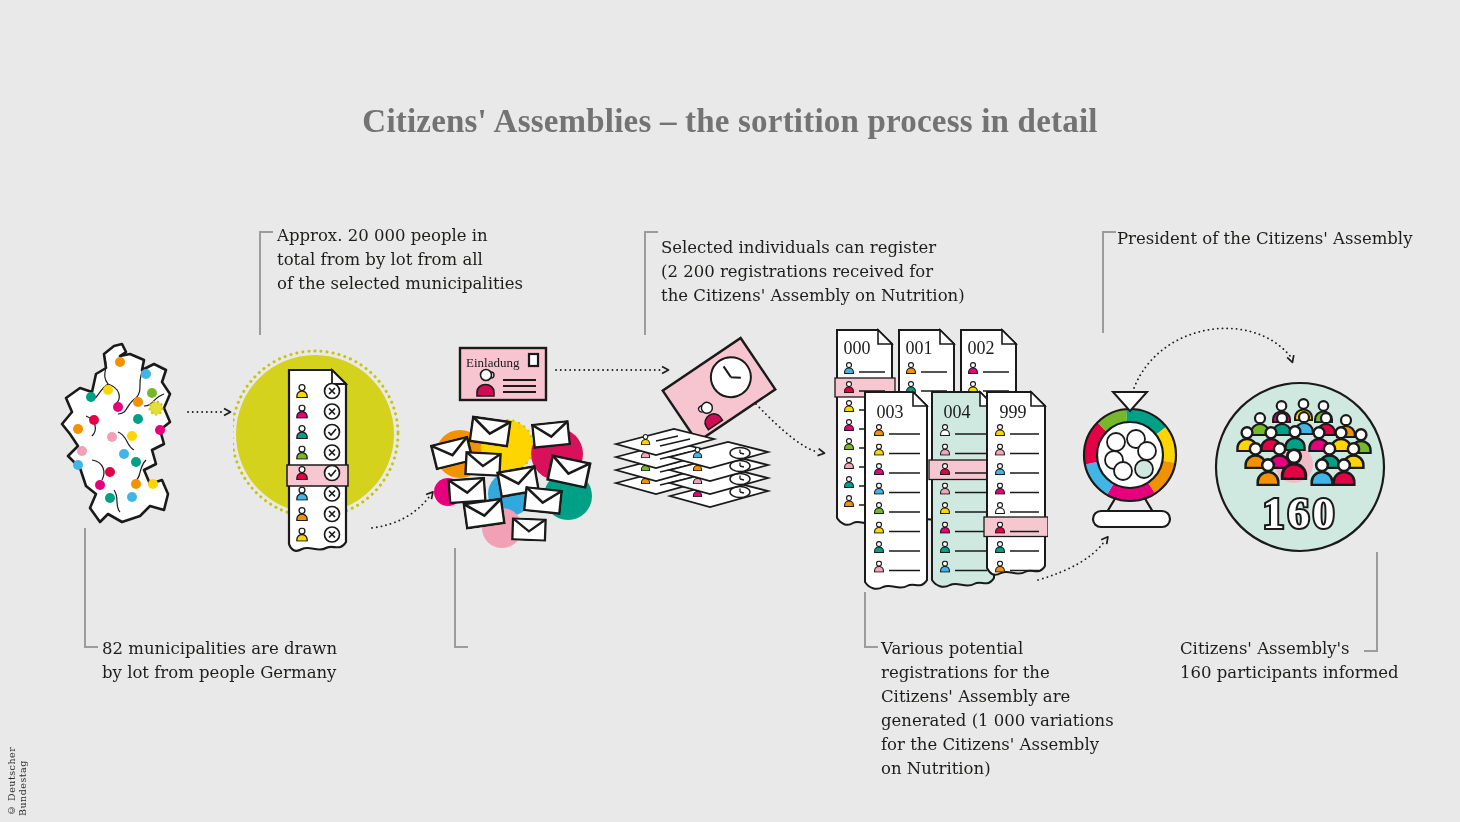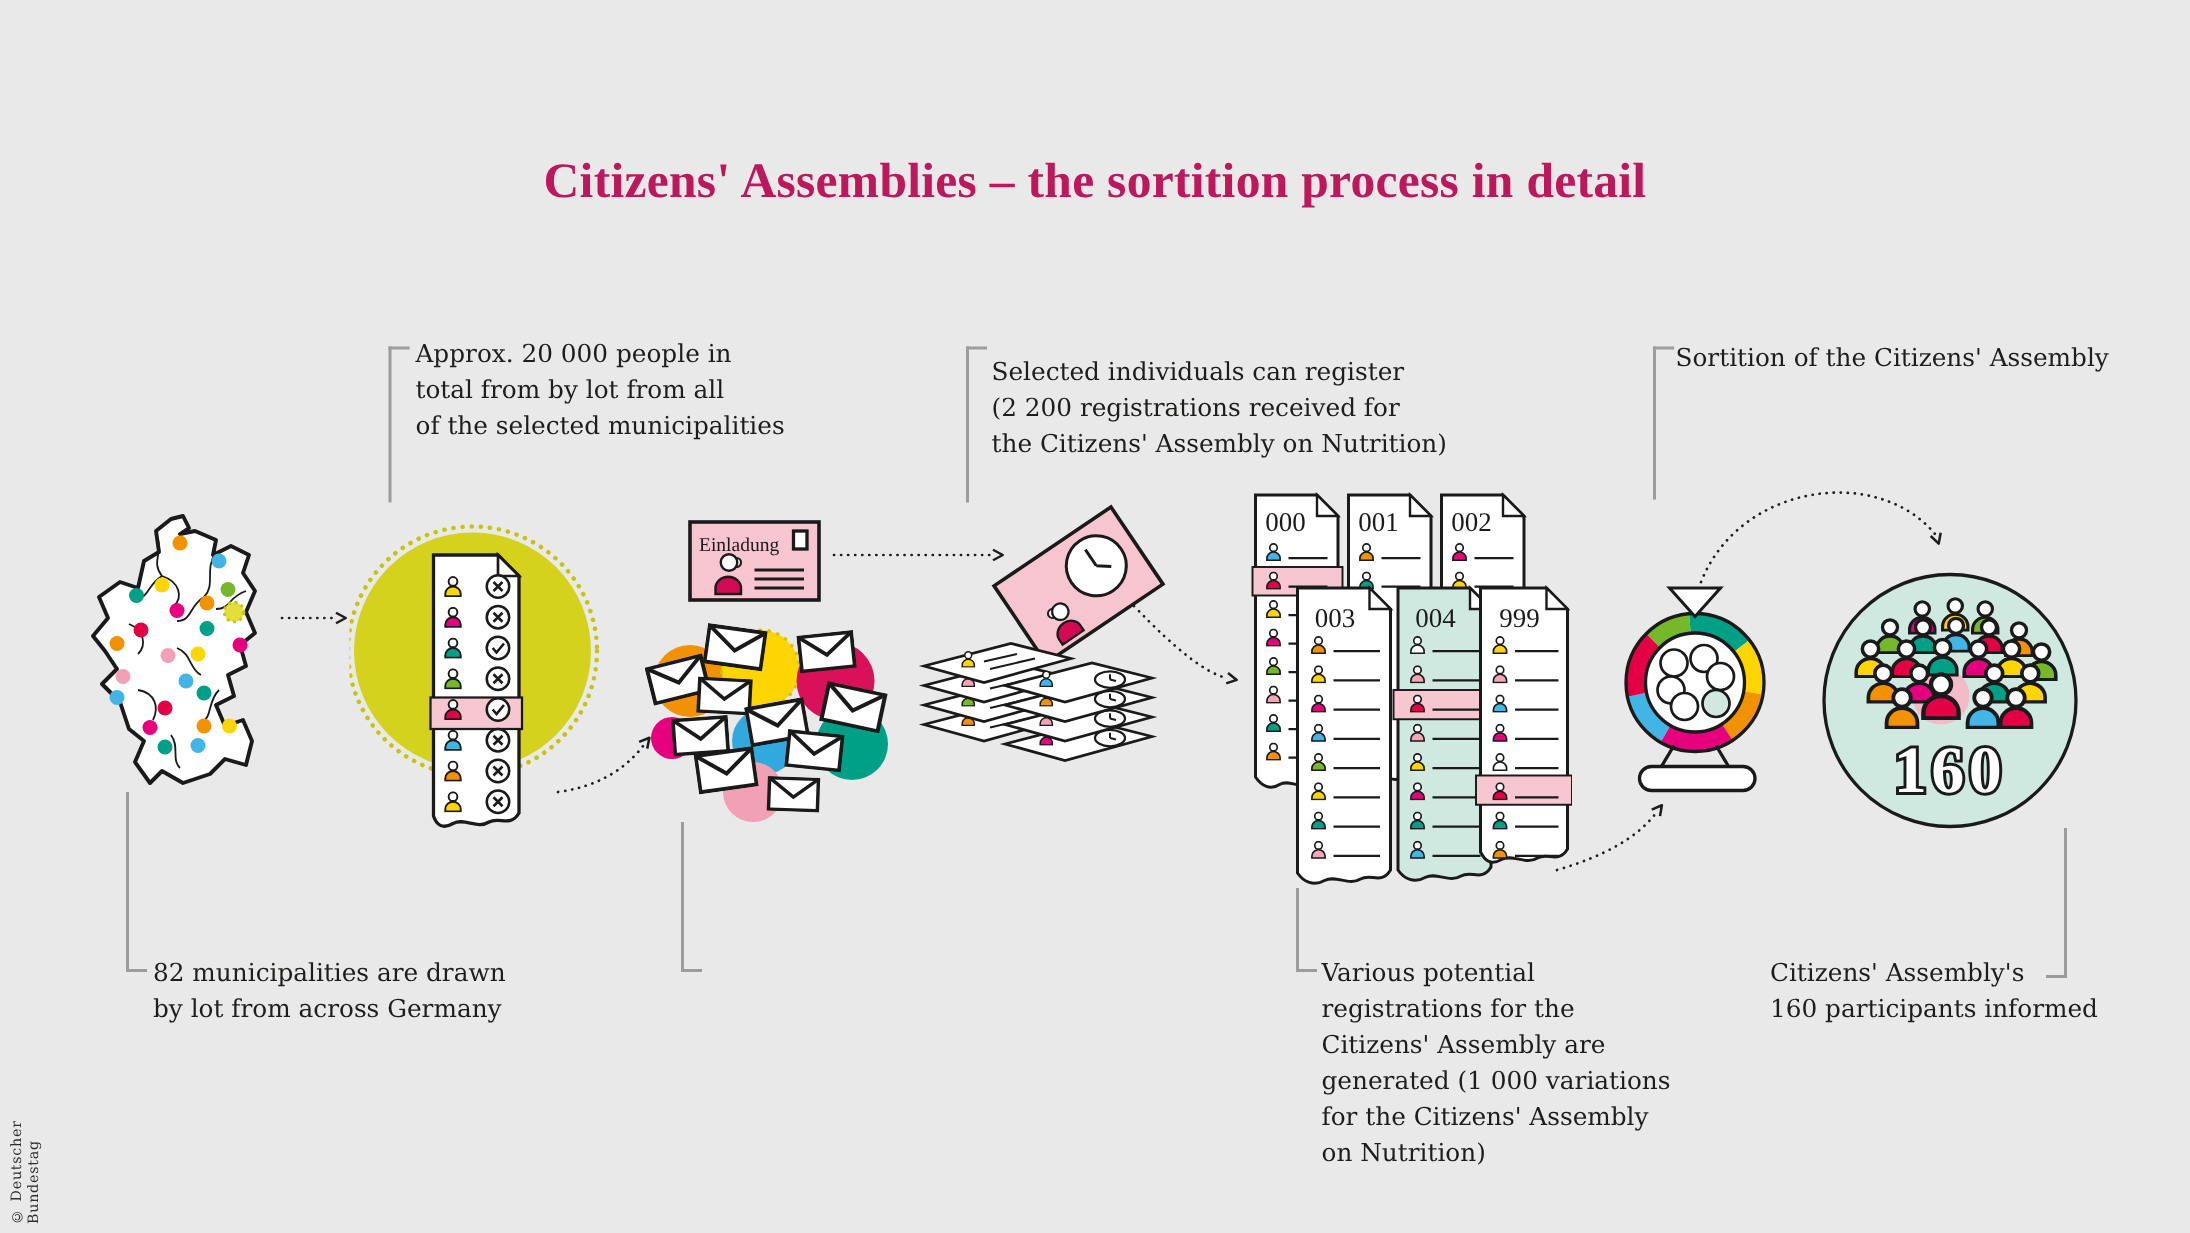--- a/index.html
+++ b/index.html
@@ -1,21 +1,21 @@
 <!DOCTYPE html>
 <html><head>
 <meta charset="utf-8">
 <style>
   html,body{margin:0;padding:0;}
   body{width:1460px;height:822px;background:#e9e9e9;overflow:hidden;
        font-family:"DejaVu Serif",serif;color:#1d1d1b;}
   .canvas{position:relative;width:1460px;height:822px;}
   .title{position:absolute;left:0;top:103px;width:1460px;text-align:center;
          font-family:"Liberation Serif",serif;font-weight:bold;font-size:33px;
-         letter-spacing:.2px;color:#be185d;}
+         letter-spacing:.2px;color:#737373;}
   .ann{position:absolute;font-size:16.5px;line-height:24px;color:#1d1d1b;white-space:nowrap;}
   .b{font-weight:normal;}
   .brk{position:absolute;border:0 solid #9c9c9c;}
   .brk.tl{border-left-width:2px;border-top-width:2px;}
   .brk.bl{border-left-width:2px;border-bottom-width:2px;}
   .brk.br{border-right-width:2px;border-bottom-width:2px;}
   .ill{position:absolute;}
   .copyright{position:absolute;left:6px;top:698px;height:118px;
              writing-mode:vertical-rl;transform:rotate(180deg);
              font-size:9.5px;letter-spacing:.5px;color:#2e2e2e;}
@@ -46,26 +46,26 @@
     <div><span>of the selected municipalities</span></div>
   </div>
 
   <div class="ann" style="left:661px;top:236px">
     <div><span class="b">Selected individuals can register</span></div>
     <div><span class="b">(2 200 registrations</span><span> received for</span></div>
     <div><span>the Citizens' Assembly on Nutrition)</span></div>
   </div>
 
   <div class="ann" style="left:1117px;top:227px">
-    <div><span class="b">Sortition</span><span> of the Citizens' Assembly</span></div>
+    <div><span class="b">President</span><span> of the Citizens' Assembly</span></div>
   </div>
 
   <div class="ann" style="left:102px;top:637px">
     <div><span class="b">82 municipalities are drawn</span></div>
-    <div><span class="b">by lot</span><span> from across Germany</span></div>
+    <div><span class="b">by lot</span><span> from people Germany</span></div>
   </div>
 
 
   <div class="ann" style="left:881px;top:637px">
     <div><span>Various </span><span class="b">potential</span></div>
     <div><span class="b">registrations</span><span> for the</span></div>
     <div><span>Citizens' Assembly are</span></div>
     <div><span>generated (1 000 variations</span></div>
     <div><span>for the Citizens' Assembly</span></div>
     <div><span>on Nutrition)</span></div>

